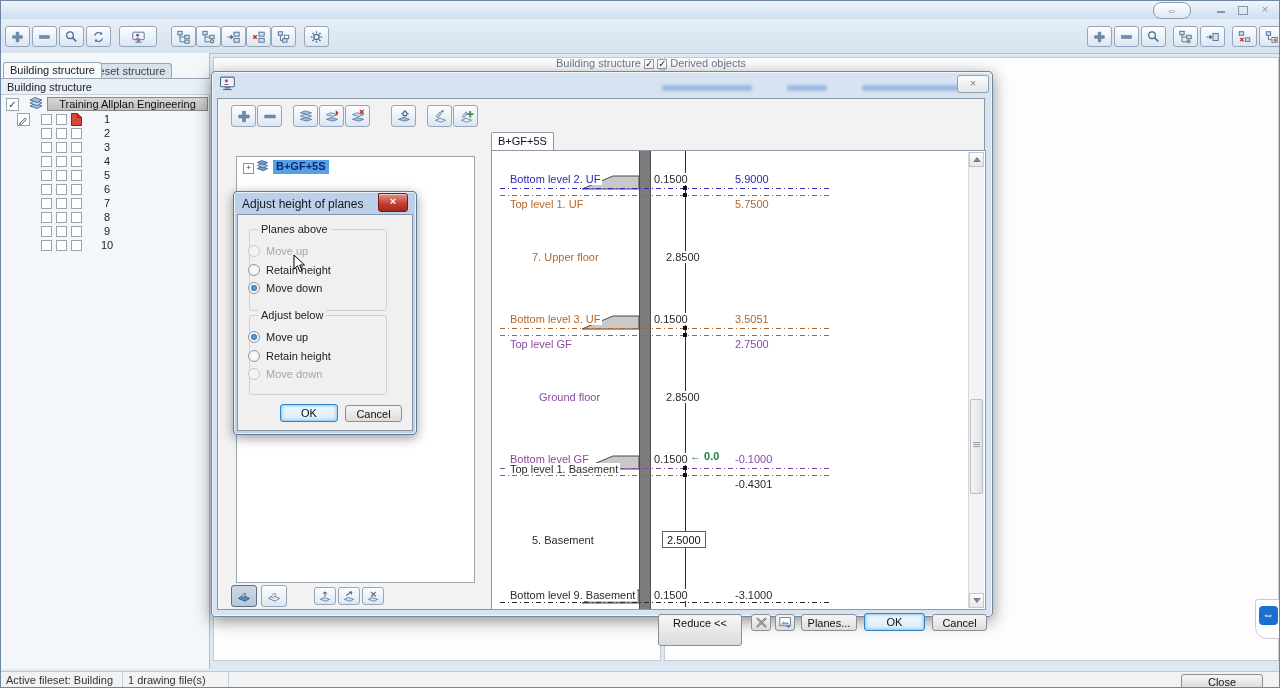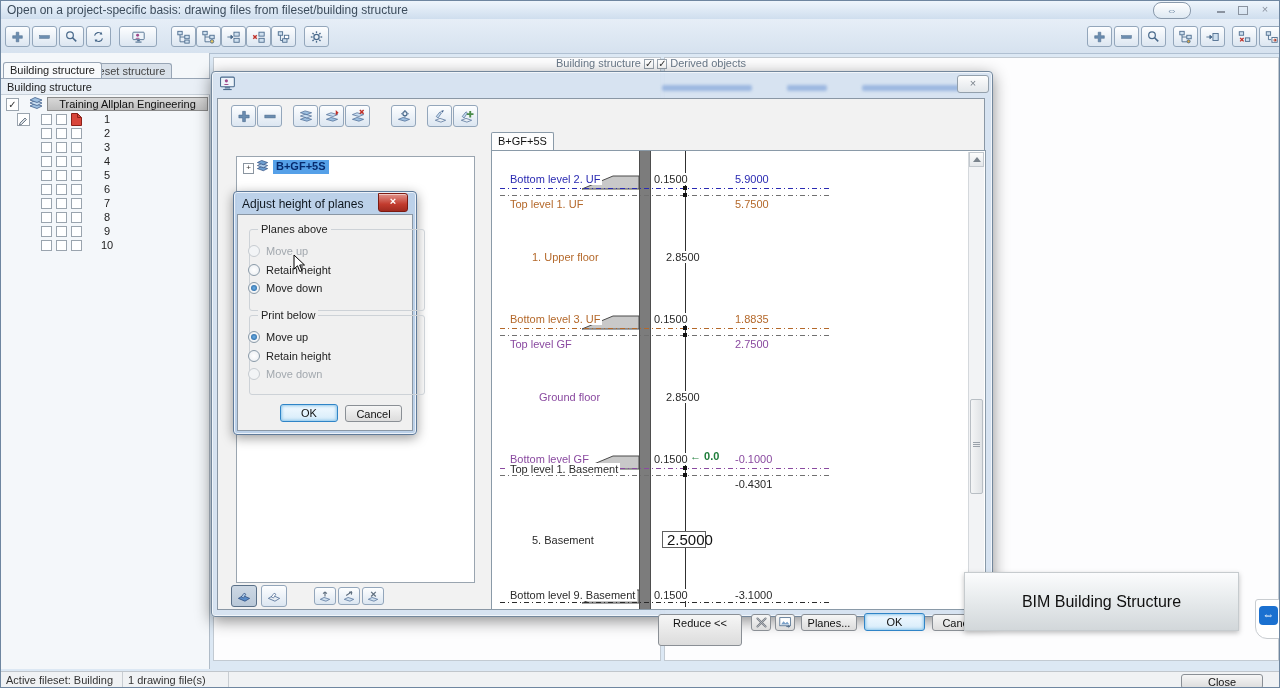--- a/index.html
+++ b/index.html
@@ -54,55 +54,54 @@
   .fm-sel{position:absolute;left:36px;top:3px;padding:0 3px;height:14px;background:#55a0e8;color:#062a6e;font-size:11px;line-height:13px;font-weight:bold;}
   .fm-tab{position:absolute;left:273px;top:33px;width:63px;height:18px;background:#fdfdfd;border:1px solid #8a9aa8;border-bottom:none;border-radius:2px 2px 0 0;font-size:11px;line-height:17px;text-align:center;color:#111;box-sizing:border-box;}
   .fm-diagram{position:absolute;left:273px;top:51px;width:495px;height:460px;background:#fff;border:1px solid #8a9aa8;box-sizing:border-box;overflow:hidden;}
   
   .wall{position:absolute;left:147px;top:0;width:12px;height:460px;background:#7c7c7c;border-left:1px solid #4e4e4e;border-right:1px solid #4e4e4e;box-sizing:border-box;}
   .dimline{position:absolute;left:193px;top:0;width:1px;height:456px;background:#303030;}
   .dashdot{position:absolute;left:8px;width:330px;height:1px;background-image:repeating-linear-gradient(90deg,currentColor 0,currentColor 5px,transparent 5px,transparent 8px,currentColor 8px,currentColor 9px,transparent 9px,transparent 12px);}
   .dot{position:absolute;left:191px;width:4px;height:4px;background:#111;}
   .dlabel{position:absolute;font-size:11px;white-space:nowrap;background:#fff;padding:0 2px;}
   .c-blue{color:#2a2ab2;} .c-orange{color:#b4682a;} .c-purple{color:#8a4aa0;} .c-black{color:#2a2a2a;} .c-green{color:#1e7d3a;font-weight:bold;}
-  .hbox{position:absolute;left:170px;width:44px;height:17px;border:1px solid #606060;background:#fff;font-size:15px;line-height:16px;padding-left:4px;box-sizing:border-box;color:#111;}
+  .hbox{position:absolute;left:170px;width:44px;height:17px;border:1px solid #606060;background:#fff;font-size:11px;line-height:16px;padding-left:4px;box-sizing:border-box;color:#111;}
   .slab{position:absolute;left:85px;width:78px;height:24px;}
   
   .sbar{position:absolute;right:1px;top:1px;width:15px;height:456px;background:#f2f3f5;border-left:1px solid #d4d8dc;}
   .sbar .arr{position:absolute;left:0;width:15px;height:15px;background:linear-gradient(#fdfdfd,#e4e7ea);border:1px solid #c2c8ce;box-sizing:border-box;}
   .sbar .thumb{position:absolute;left:1px;width:13px;background:linear-gradient(90deg,#f4f5f6,#dfe2e5);border:1px solid #b8bec4;border-radius:2px;box-sizing:border-box;}
   .tri{width:0;height:0;border-left:4px solid transparent;border-right:4px solid transparent;margin:4px auto 0;}
   .tri.up{border-bottom:5px solid #7a838c;} .tri.down{border-top:5px solid #7a838c;}
   .grip{width:7px;height:1px;background:#9aa2aa;margin:1px auto 0;}
   
   .adj{position:absolute;left:232px;top:190px;width:182px;height:242px;background:rgba(186,208,232,0.97);border:1px solid #5f7a99;border-radius:4px;box-shadow:0 3px 12px rgba(0,0,0,0.4), inset 0 0 0 1px rgba(255,255,255,0.7);z-index:20;}
   .adj-title{position:absolute;left:8px;top:5px;font-size:12px;color:#101820;}
   .adj-close{position:absolute;left:144px;top:1px;width:28px;height:17px;background:linear-gradient(#e2948c,#c23b2e 60%,#a02a20);border:1px solid #7c1a12;border-radius:0 3px 3px 3px;color:#fff;font-size:11px;font-weight:bold;text-align:center;line-height:15px;box-shadow:inset 0 1px 0 rgba(255,255,255,0.5);}
   .adj-body{position:absolute;left:3px;top:22px;width:176px;height:217px;background:#f0f0f0;border:1px solid #8a97a5;box-sizing:border-box;}
-  .group{position:absolute;left:11px;width:176px;border:1px solid #cdd2d7;border-radius:3px;box-sizing:border-box;}
+  .group{position:absolute;left:11px;width:138px;border:1px solid #cdd2d7;border-radius:3px;box-sizing:border-box;}
   .group-label{position:absolute;left:8px;top:-7px;background:#f0f0f0;padding:0 3px;font-size:11px;color:#222;}
   .radio-row{position:absolute;left:10px;height:14px;font-size:11px;line-height:13px;color:#222;}
   .radio{display:inline-block;width:12px;height:12px;border:1px solid #8a9aa8;border-radius:50%;background:radial-gradient(#fff,#e8ecf0);vertical-align:-2px;margin-right:6px;box-sizing:border-box;position:relative;}
   .radio.sel::after{content:"";position:absolute;left:2px;top:2px;width:6px;height:6px;border-radius:50%;background:radial-gradient(#6fb2e8,#1d5a96);}
   .radio-row.disabled{color:#a2a8ae;}
   .radio-row.disabled .radio{border-color:#c6cbd0;background:#f2f4f6;}
   
   .banner{position:absolute;left:963px;top:571px;width:273px;height:57px;background:linear-gradient(#fbfcfd,#e4e8ea 55%,#d2d7da);border:1px solid #c6cbce;box-shadow:0 2px 5px rgba(0,0,0,0.25);z-index:30;display:flex;align-items:center;justify-content:center;}
   .banner span{font-size:16px;color:#101010;}
   .tv{position:absolute;left:1254px;top:598px;width:26px;height:38px;background:#fff;border:1px solid #c8ccd0;border-radius:3px 0 0 12px;z-index:31;}
   .tv-inner{position:absolute;left:3px;top:6px;width:19px;height:19px;background:#1a70d0;border-radius:4px;color:#fff;font-size:12px;font-weight:bold;text-align:center;line-height:18px;}
   .cursor{position:absolute;z-index:40;}
 </style>
 </head>
 <body>
 
 <div class="screen">
 
   <div class="titlebar">
-    <span class="title">Open on a project-specific basis: drawing files from fileset/building structure</span>
     <div class="conn-btn"><span>⇔</span></div>
     <div class="winbtn wb-min"><span class="wb-bar"></span></div>
     <div class="winbtn wb-res"><span class="wb-box"></span></div>
     <div class="winbtn wb-close"><span>×</span></div>
   </div>
 
   <div class="toolbar">
     <div class="tbtn" style="left:4px">
         <svg viewBox="0 0 16 16">
           <path d="M6.5 2.5h3v4h4v3h-4v4h-3v-4h-4v-3h4z" fill="#6b8db0" stroke="#4a6a8c" stroke-width="0.6"></path>
@@ -456,33 +455,33 @@
         <div class="dashdot c-blue" style="top:37px"></div>
         <div class="dashdot" style="top:44px;color:#707070;"></div>
         <div class="dot" style="top:35px"></div>
         <div class="dot" style="top:42px"></div>
         <span class="dlabel c-blue" style="left:16px;top:22px">Bottom level 2. UF</span>
         <span class="dlabel c-black" style="left:160px;top:22px">0.1500</span>
         <span class="dlabel c-blue" style="left:241px;top:22px">5.9000</span>
         <span class="dlabel c-orange" style="left:16px;top:47px">Top level 1. UF</span>
         <span class="dlabel c-orange" style="left:241px;top:47px">5.7500</span>
 
-        <span class="dlabel c-orange" style="left:38px;top:100px">1. Upper floor</span>
+        <span class="dlabel c-orange" style="left:38px;top:100px">7. Upper floor</span>
         <span class="dlabel c-black" style="left:172px;top:100px">2.8500</span>
 
         <svg class="slab" style="top:158px" viewBox="0 0 78 24">
             <polygon points="5,20 36,7 62,7 62,20" fill="#c9c9c9" stroke="#4a4a4a" stroke-width="1"></polygon>
           </svg>
         <div class="dashdot c-orange" style="top:177px"></div>
         <div class="dashdot" style="top:184px;color:#707070;"></div>
         <div class="dot" style="top:175px"></div>
         <div class="dot" style="top:182px"></div>
         <span class="dlabel c-orange" style="left:16px;top:162px">Bottom level 3. UF</span>
         <span class="dlabel c-black" style="left:160px;top:162px">0.1500</span>
-        <span class="dlabel c-orange" style="left:241px;top:162px">1.8835</span>
+        <span class="dlabel c-orange" style="left:241px;top:162px">3.5051</span>
         <span class="dlabel c-purple" style="left:16px;top:187px">Top level GF</span>
         <span class="dlabel c-purple" style="left:241px;top:187px">2.7500</span>
 
         <span class="dlabel c-purple" style="left:45px;top:240px">Ground floor</span>
         <span class="dlabel c-black" style="left:172px;top:240px">2.8500</span>
 
         <svg class="slab" style="top:298px" viewBox="0 0 78 24">
             <polygon points="5,20 36,7 62,7 62,20" fill="#c9c9c9" stroke="#4a4a4a" stroke-width="1"></polygon>
           </svg>
         <div class="dashdot c-purple" style="top:317px"></div>
@@ -545,40 +544,37 @@
     <div class="adj-close"><span>×</span></div>
     <div class="adj-body">
       <div class="group" style="top:14px;height:82px;">
         <span class="group-label">Planes above</span>
       </div>
       <div class="radio-row disabled" style="top:30px"><span class="radio"></span><span>Move up</span></div>
       <div class="radio-row" style="top:49px"><span class="radio"></span><span>Retain height</span></div>
       <div class="radio-row" style="top:67px"><span class="radio sel"></span><span>Move down</span></div>
 
       <div class="group" style="top:100px;height:80px;">
-        <span class="group-label">Print below</span>
+        <span class="group-label">Adjust below</span>
       </div>
       <div class="radio-row" style="top:116px"><span class="radio sel"></span><span>Move up</span></div>
       <div class="radio-row" style="top:135px"><span class="radio"></span><span>Retain height</span></div>
       <div class="radio-row disabled" style="top:153px"><span class="radio"></span><span>Move down</span></div>
 
       <div class="btn focused" style="position:absolute;left:42px;top:189px;width:58px;height:18px;line-height:17px;">OK</div>
       <div class="btn" style="position:absolute;left:107px;top:190px;width:57px;height:17px;line-height:16px;">Cancel</div>
     </div>
   </div>
 
   <div class="statusbar">
     <div class="sb-cell" style="left:0;width:122px;">Active fileset: Building structure</div>
     <div class="sb-cell" style="left:122px;width:106px;">1 drawing file(s) selected</div>
     <div class="btn" style="position:absolute;left:1180px;top:2px;width:82px;height:15px;line-height:14px;">Close</div>
   </div>
 
-  <div class="banner">
-    <span>BIM Building Structure</span>
-  </div>
   <div class="tv">
     <div class="tv-inner"><span>⇔</span></div>
   </div>
 
   <svg class="cursor" style="left:292px;top:253px;width:13px;height:19px;" viewBox="0 0 13 19">
     <path d="M1 1 L1 15 L4.5 11.8 L6.8 17.5 L9 16.5 L6.7 11 L11.5 11 Z" fill="#fff" stroke="#000" stroke-width="1"></path>
   </svg>
 
 </div>
 

